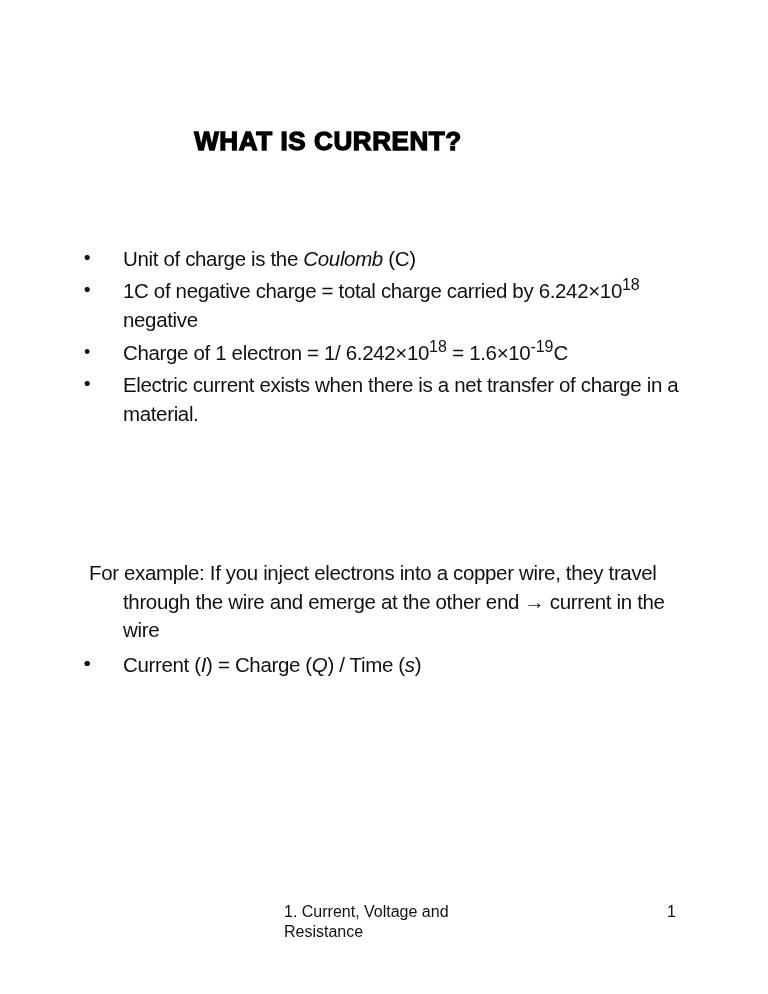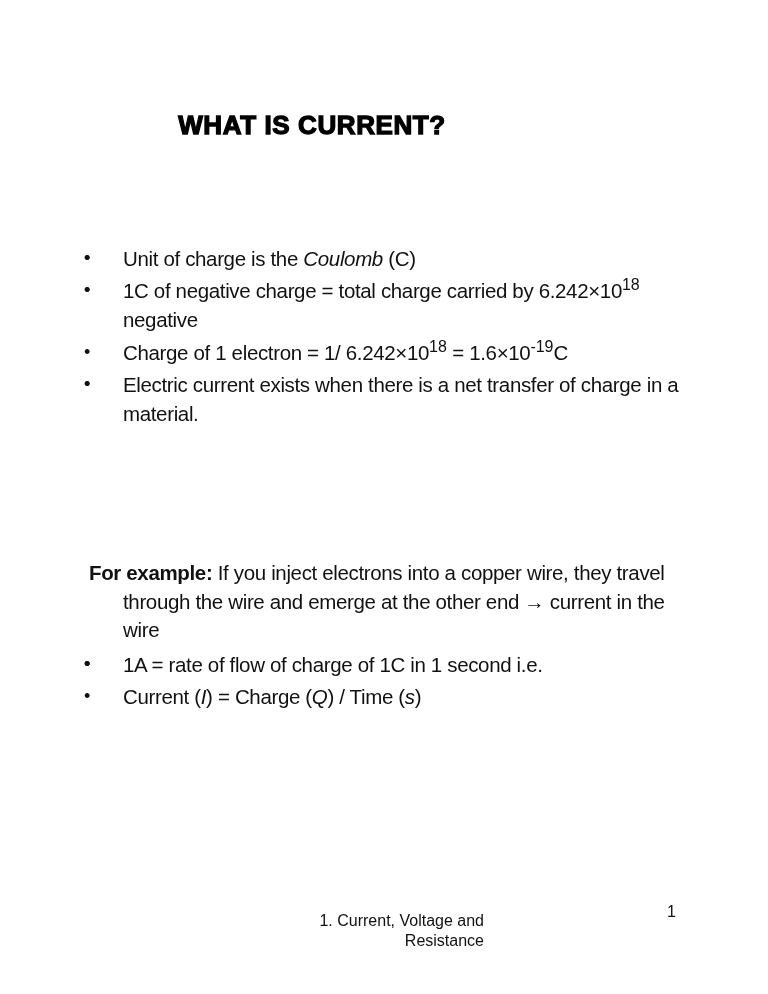--- a/index.html
+++ b/index.html
@@ -20,21 +20,21 @@
       top: 110px;
       left: 0;
       width: 624px;
       text-align: center;
       font-family: "Liberation Sans", sans-serif;
       font-weight: bold;
       font-size: 26px;
       letter-spacing: 0.6px;
       -webkit-text-stroke: 1.3px #000;
       color: #000;
-      margin: 0;
+      margin: 16px;
     }
     .body-text {
       position: absolute;
       left: 0;
       width: 768px;
       font-size: 20.5px;
       letter-spacing: -0.35px;
       line-height: 29px;
     }
     ul.bullets {
@@ -64,21 +64,21 @@
       letter-spacing: -0.35px;
       line-height: 28.5px;
     }
     .example-para {
       margin: 0;
       padding-left: 123px;
       padding-right: 80px;
       text-indent: -34px;
     }
     .example-para b {
-      font-weight: bold;
+      font-weight: normal;
     }
     .list-2 {
       position: absolute;
       top: 646px;
       left: 0;
       width: 768px;
       font-size: 20.5px;
       letter-spacing: -0.35px;
       line-height: 29px;
     }
@@ -86,25 +86,24 @@
       font-size: 16px;
       vertical-align: 8px;
       line-height: 0;
       letter-spacing: 0;
     }
     .footer-title {
       position: absolute;
       top: 902px;
       left: 284px;
       width: 200px;
-      text-align: right;
+      text-align: left;
       font-size: 16px;
       line-height: 20px;
       color: #111;
-      margin-top: 9px;
     }
     .page-number {
       position: absolute;
       top: 902px;
       left: 667px;
       font-size: 16px;
       line-height: 20px;
       color: #111;
     }
   </style>
@@ -126,19 +125,19 @@
 </div>
 
 <div class="example-block">
   <p class="example-para"><b>For example:</b><span> If you inject electrons into a copper wire, they travel through the wire and emerge at the other end → current in the wire</span></p>
 </div>
 
 <div class="list-2">
   <ul class="bullets">
       <li><span class="bullet">•</span></li>
       <li><span class="bullet">•</span></li>
-      <li><span class="bullet">•</span><span>1A = rate of flow of charge of 1C in 1 second i.e.</span></li>
+      <li><span class="bullet">•</span></li>
       <li><span class="bullet">•</span><span>Current (</span><i>I</i><span>) = Charge (</span><i>Q</i><span>) / Time (</span><i>s</i><span>)</span></li>
     </ul>
 </div>
 
 <div class="footer-title">1. Current, Voltage and Resistance</div>
 <div class="page-number">1</div>
 
 </body></html>

